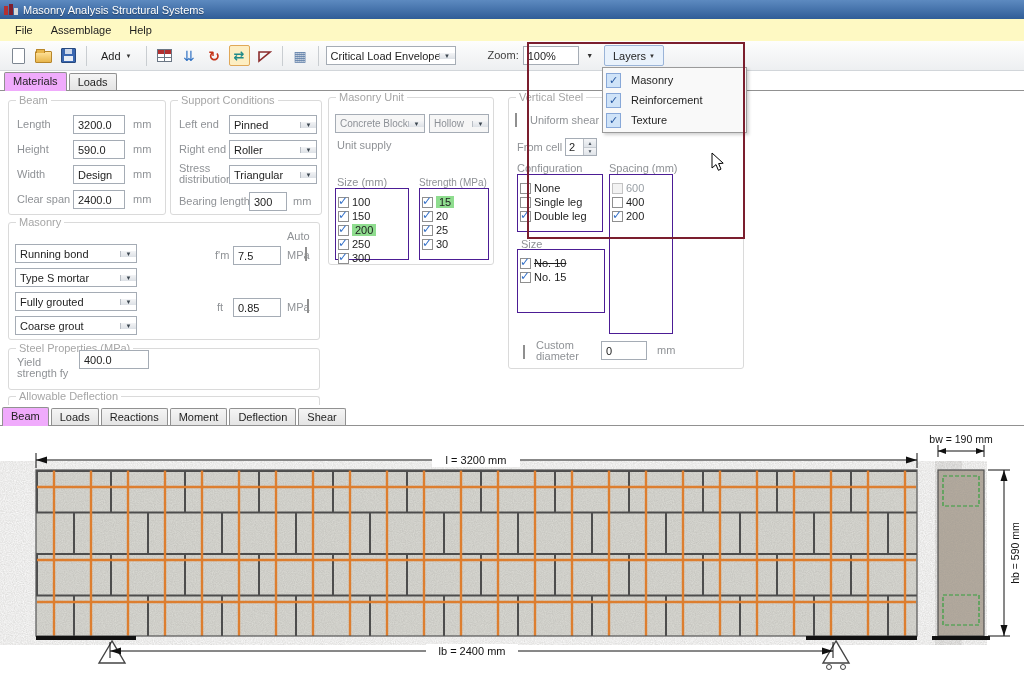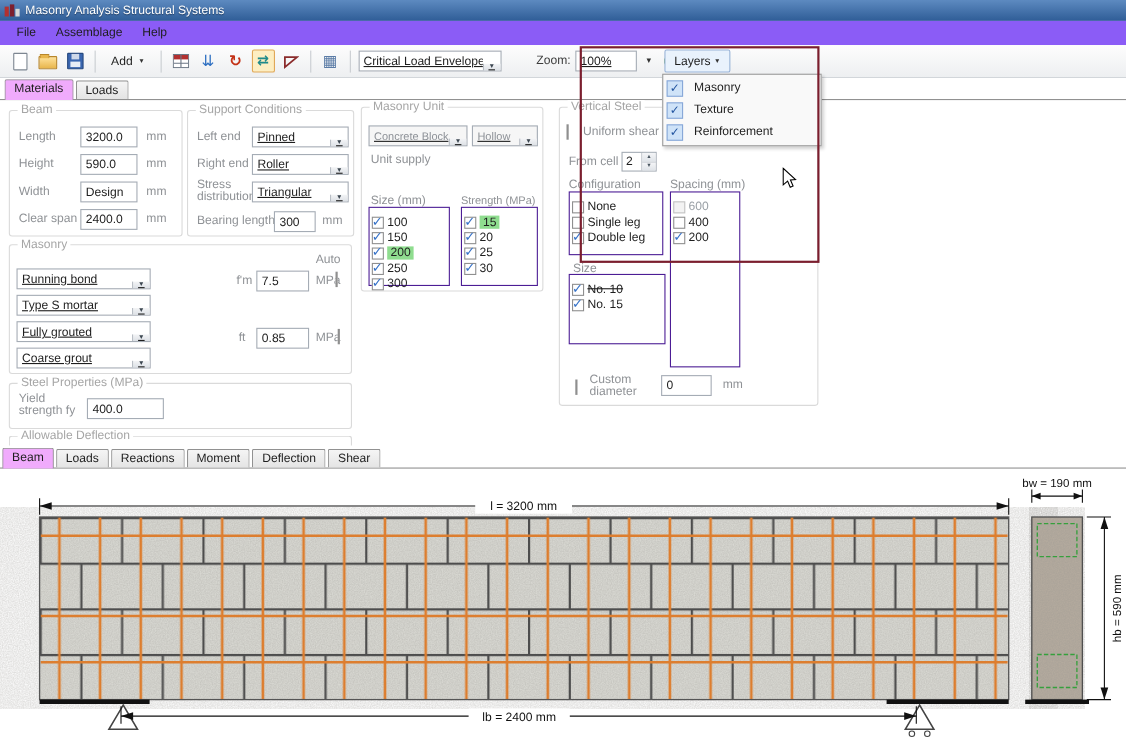--- a/index.html
+++ b/index.html
@@ -8,21 +8,21 @@
        font-family:"Liberation Sans","DejaVu Sans",sans-serif;font-size:11px;color:#1e1e1e;}
   .abs{position:absolute;}
 
   
   .titlebar{position:absolute;left:0;top:0;width:1024px;height:19px;
     background:linear-gradient(#5d8ac0,#2f5d97);display:flex;align-items:center;gap:5px;
     padding-left:4px;box-sizing:border-box;}
   .title-text{color:#fff;font-size:11px;text-shadow:0 1px 1px rgba(0,0,0,.4);}
 
   
-  .menubar{position:absolute;left:0;top:19px;width:1024px;height:22px;background:#8b5cf6;
+  .menubar{position:absolute;left:0;top:19px;width:1024px;height:22px;background:#fef9c3;
     display:flex;align-items:center;padding-left:6px;box-sizing:border-box;}
   .menu-item{padding:3px 9px;color:#1e1e1e;}
 
   
   .toolbar{position:absolute;left:0;top:41px;width:1024px;height:30px;
     background:linear-gradient(#fdfdfd,#edeff1);border-bottom:1px solid #d2d6da;
     display:flex;align-items:center;gap:4px;padding-left:8px;box-sizing:border-box;}
   .tsep{width:1px;height:20px;background:#c9cdd1;margin:0 3px;flex:none;}
   .ticon{width:21px;height:21px;display:flex;align-items:center;justify-content:center;flex:none;box-sizing:border-box;}
   .ticon.sel{background:#fdeec2;border:1px solid #e0a858;border-radius:2px;}
@@ -38,21 +38,21 @@
   .ic-flip::after{content:"⇄";color:#1f8a8a;font-size:13px;font-weight:bold;}
   .ic-table::after{content:"▦";color:#5a7ba6;font-size:14px;}
   .tbtn{display:flex;align-items:center;gap:2px;padding:2px 6px;border:1px solid transparent;border-radius:2px;}
   .dd::after{content:"▼";font-size:6px;color:#333;margin-left:3px;}
   .zminus{width:13px;height:5px;background:#4aae3f;border:1px solid #2f7d2a;border-radius:2px;}
   .zplus{width:13px;height:13px;position:relative;}
   .zplus::before{content:"";position:absolute;left:0;top:4px;width:13px;height:5px;background:#4aae3f;border-radius:2px;}
   .zplus::after{content:"";position:absolute;left:4px;top:0;width:5px;height:13px;background:#4aae3f;border-radius:2px;}
 
   
-  .combo{height:19px;background:#fff;border:1px solid #a5acb5;display:flex;align-items:flex-end;box-sizing:border-box;text-decoration:underline;}
+  .combo{height:19px;background:#fff;border:1px solid #a5acb5;display:flex;align-items:center;box-sizing:border-box;}
   .combo .ct{flex:1;padding:2px 4px;white-space:nowrap;overflow:hidden;}
   .combo .ca{width:15px;flex:none;background:linear-gradient(#f3f4f6,#dde1e6);border-left:1px solid #b9bec5;
     display:flex;align-items:center;justify-content:center;}
   .combo .ca::after{content:"▼";font-size:6px;color:#3c4650;}
   .combo.dim{background:#f6f6f6;}
   .combo.dim .ct{color:#8d9197;}
   .tb{height:19px;border:1px solid #a5acb5;padding:1px 4px;box-sizing:border-box;background:#fff;color:#222;
       font-family:inherit;font-size:11px;}
   .spin{display:flex;border:1px solid #a5acb5;background:#fff;height:18px;box-sizing:border-box;}
   .spin .sv{flex:1;padding:2px 3px;}
@@ -172,25 +172,25 @@
   <div class="lbtn dd">
     <span>Layers</span>
   </div>
   <div class="lmenu">
     <div class="lmi">
       <span class="lmk"></span>
       <span>Masonry</span>
     </div>
     <div class="lmi">
       <span class="lmk"></span>
-      <span>Texture</span>
+      <span>Reinforcement</span>
     </div>
     <div class="lmi">
       <span class="lmk"></span>
-      <span>Reinforcement</span>
+      <span>Texture</span>
     </div>
   </div>
   <div class="ann"></div>
 
   <div class="tabstrip" style="left:0;top:71px;width:1024px;height:20px;padding-left:4px">
     <span class="tab sel">Materials</span>
     <span class="tab">Loads</span>
   </div>
 
   <div class="gb" style="left:8px;top:100px;width:158px;height:115px">
@@ -371,21 +371,21 @@
     <span class="chk abs" style="left:296px;top:77px"></span>
     <div class="combo abs" style="left:6px;top:93px;width:122px">
       <span class="ct">Coarse grout</span>
       <span class="ca"></span>
     </div>
   </div>
 
   <div class="gb" style="left:8px;top:348px;width:312px;height:42px">
     <span class="gt">Steel Properties (MPa)</span>
     <span class="gl abs" style="left:8px;top:8px;width:52px;display:block">Yield strength fy</span>
-    <input class="tb abs" style="left: 70px; top: 13px; width: 70px;" value="400.0">
+    <input class="tb abs" style="left: 70px; top: 1px; width: 70px;" value="400.0">
   </div>
 
   <div class="gb" style="left:8px;top:396px;width:312px;height:12px;border-bottom:none">
     <span class="gt">Allowable Deflection</span>
   </div>
 
   <div class="tabstrip" style="left:0;top:405px;width:1024px;height:21px;padding-left:2px;z-index:5">
     <span class="tab sel">Beam</span>
     <span class="tab">Loads</span>
     <span class="tab">Reactions</span>

